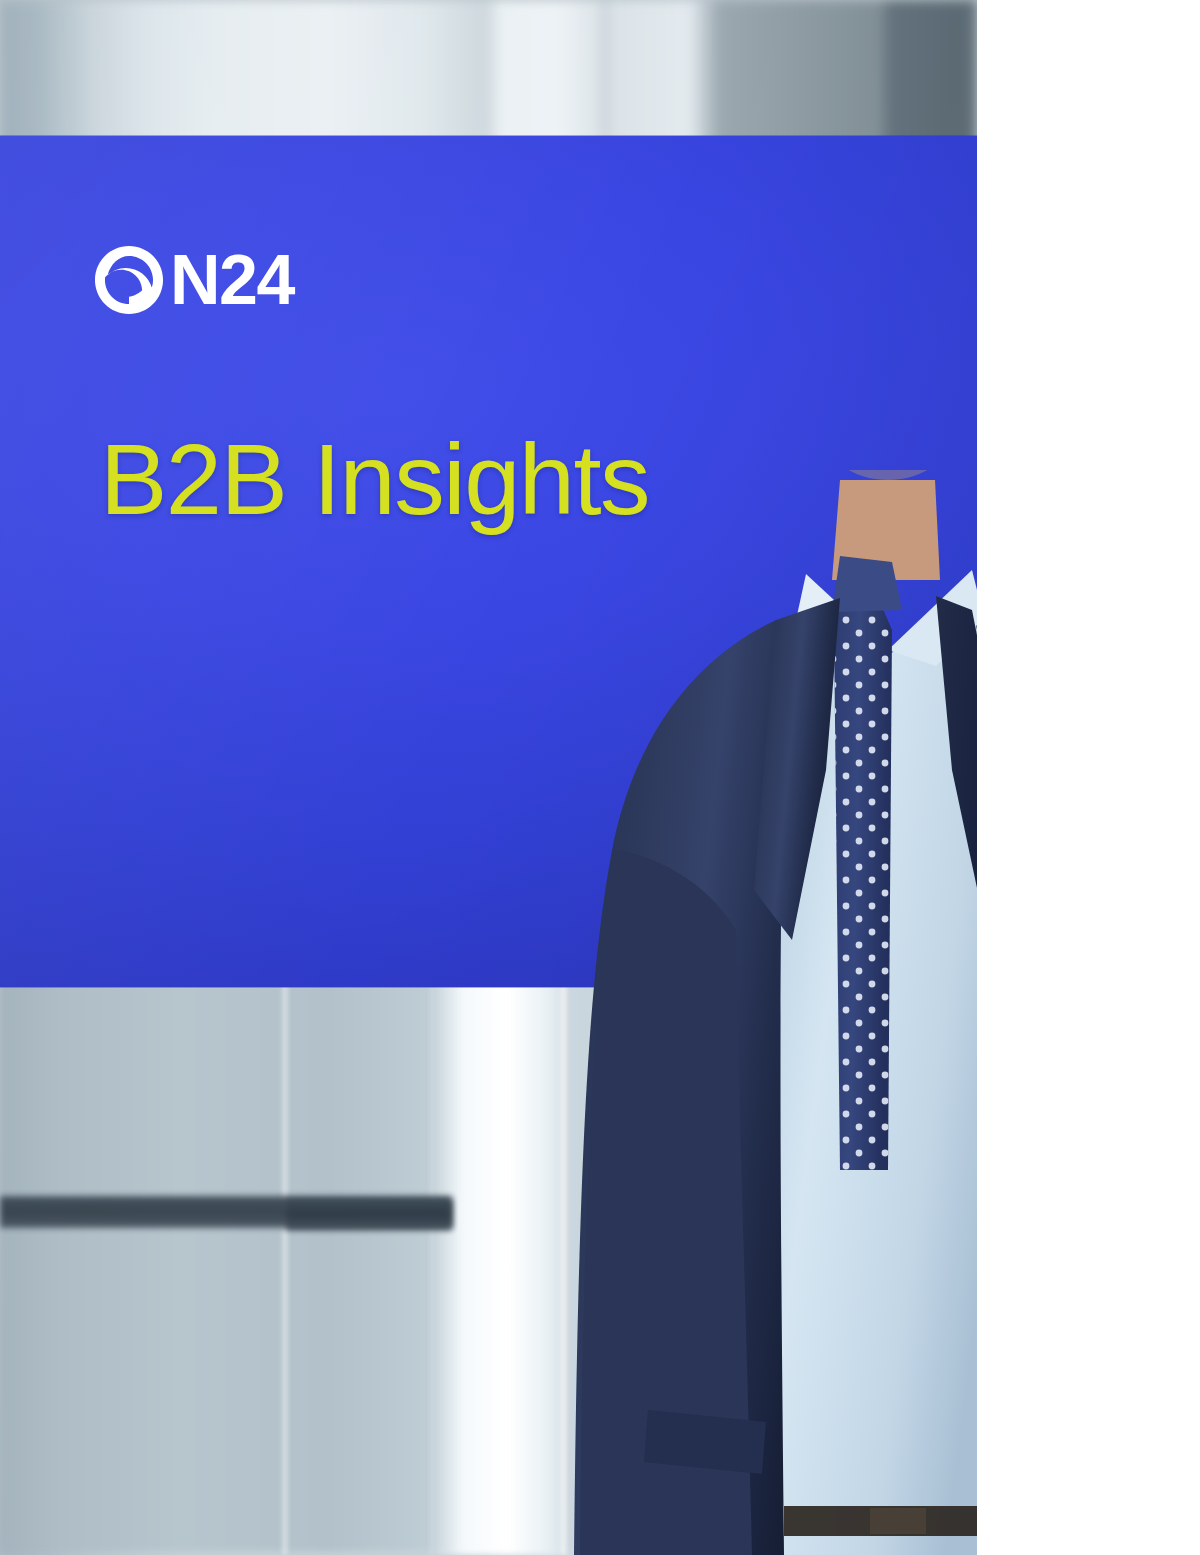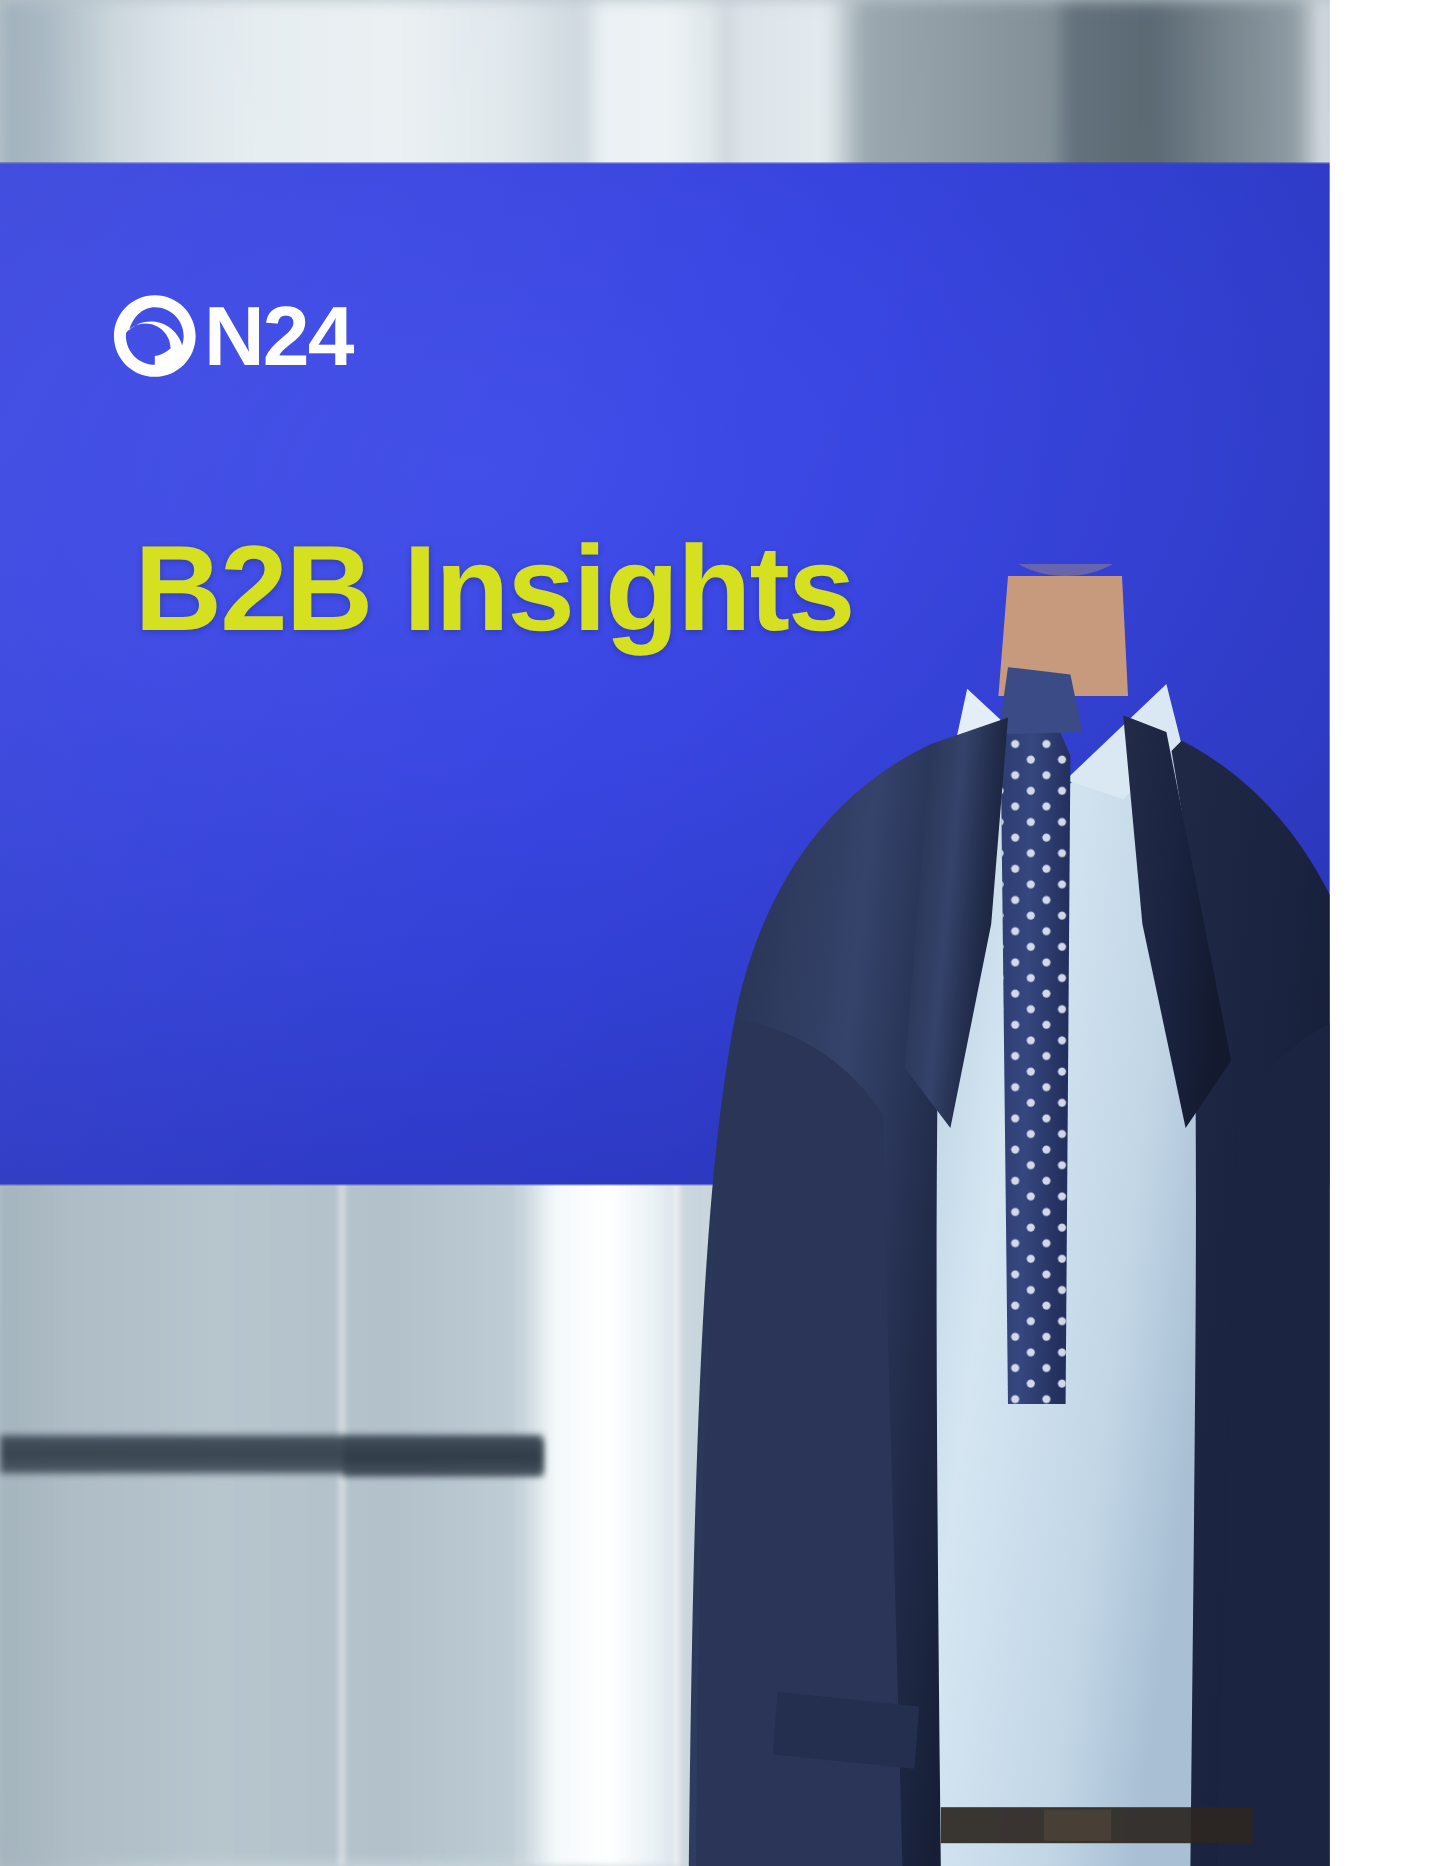--- a/index.html
+++ b/index.html
@@ -6,21 +6,21 @@
     margin: 0;
     padding: 0;
     background: #ffffff;
   }
   body {
     font-family: "Liberation Sans", sans-serif;
   }
 
   .cover {
     position: relative;
-    width: 1108px;
+    width: 977px;
     height: 1555px;
     overflow: hidden;
     background: #c3ccd2;
   }
 
   
   .bg {
     position: absolute;
     inset: 0;
     overflow: hidden;
@@ -157,24 +157,24 @@
 
   
   .headline {
     position: absolute;
     left: 96px;
     top: 424px;
     width: 900px;
   }
   .title {
     font-size: 101px;
-    font-weight: 700;
+    font-weight: 400;
     line-height: 1.02;
     letter-spacing: -1.5px;
-    margin: 16px;
+    margin: 4px;
     color: #d5e021;
     text-shadow: 0 2px 5px rgba(10,20,90,.28);
   }
   .subtitle {
     margin: 8px 0 0 0;
     font-size: 71px;
     font-weight: 300;
     line-height: 1.12;
     letter-spacing: -0.5px;
     color: #e7ecfb;

